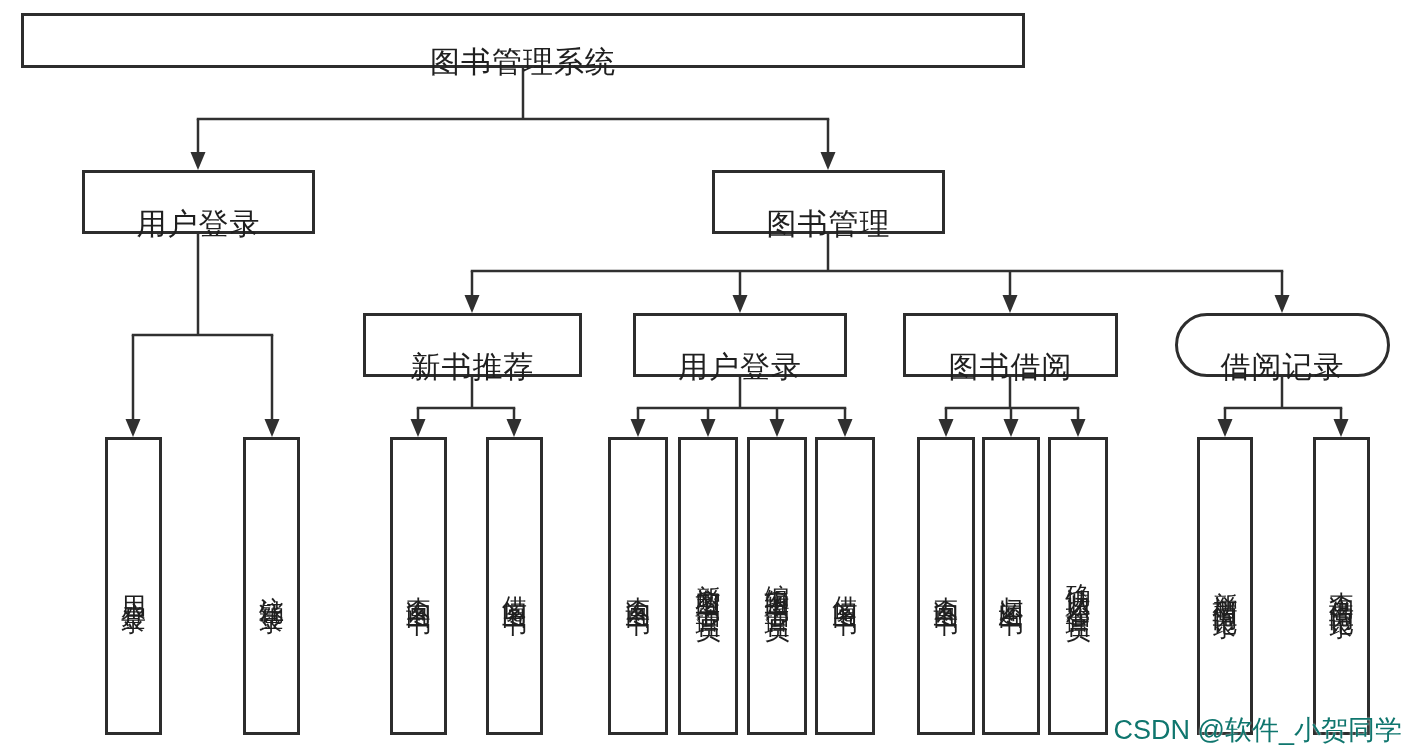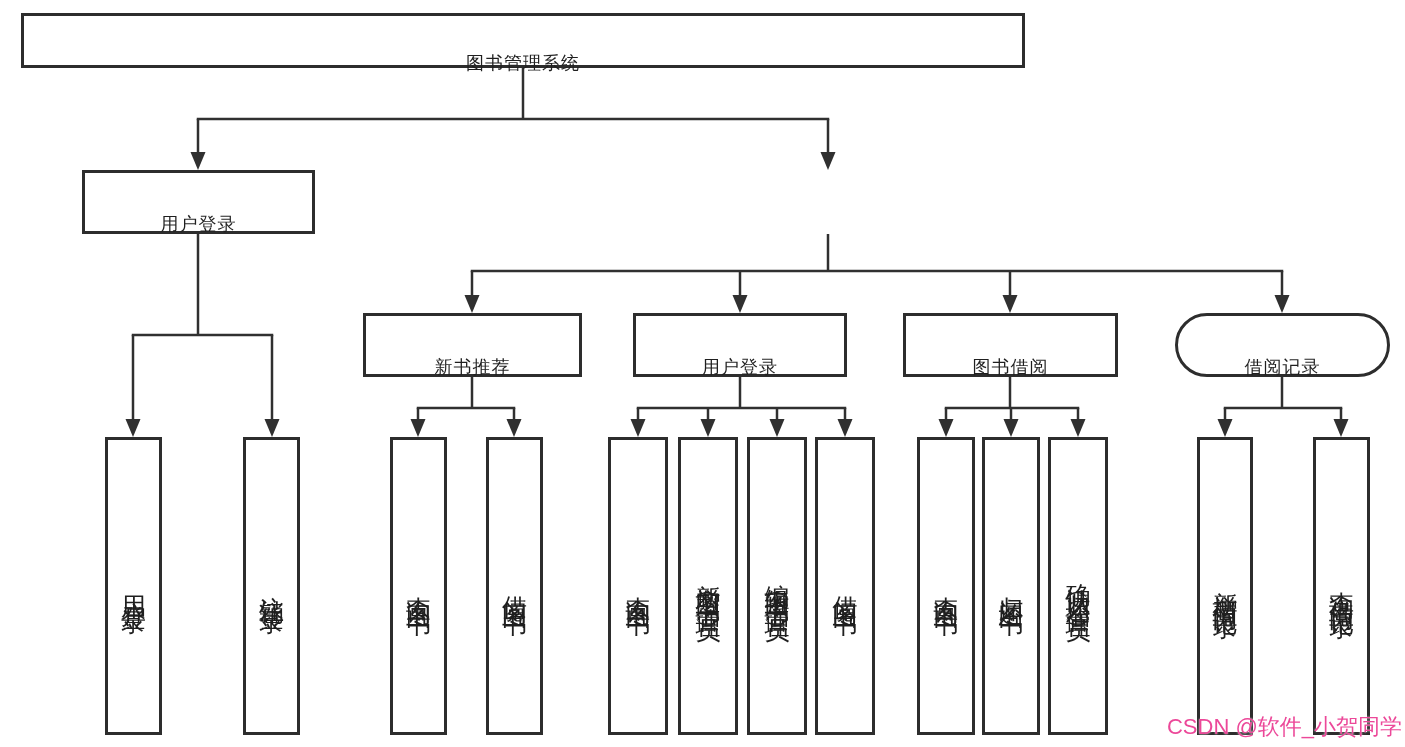--- a/index.html
+++ b/index.html
@@ -22,39 +22,39 @@
     box-sizing: border-box;
     background: #ffffff;
     border: 3px solid #2d2d2d;
     display: flex;
     align-items: center;
     justify-content: center;
     z-index: 2;
     color: #1f1f1f;
   }
   .node.lvl span {
-    font-size: 18px;
+    font-size: 30px;
     letter-spacing: 1px;
     white-space: nowrap;
     margin-top: 44px;
   }
   .node.leaf span {
     writing-mode: vertical-rl;
     text-orientation: mixed;
     font-size: 25px;
     letter-spacing: 5px;
     line-height: 1;
   }
   #watermark {
     position: absolute;
     right: 3px;
     top: 712px;
     z-index: 6;
-    font-size: 22px;
-    color: #ec4899;
+    font-size: 27px;
+    color: #0f766e;
     text-shadow: 0 0 2px #ffffff;
     white-space: nowrap;
   }
 </style>
 </head>
 <body>
 
 <div id="canvas">
 
   <svg id="wires" viewBox="0 0 1405 747" xmlns="http://www.w3.org/2000/svg">
@@ -112,20 +112,23 @@
       <polygon points="1333.5,419 1348.5,419 1341,437" fill="#303030"></polygon>
     </svg>
 
   <div class="node lvl" style="left:21px; top:13px; width:1004px; height:55px;">
     <span>图书管理系统</span>
   </div>
 
   <div class="node lvl" style="left:82px; top:170px; width:233px; height:64px;">
     <span>用户登录</span>
   </div>
+  <div class="node lvl" style="left:712px; top:170px; width:233px; height:64px;">
+    <span>图书管理</span>
+  </div>
 
   <div class="node lvl" style="left:363px; top:313px; width:219px; height:64px;align-items:center;">
     <span>新书推荐</span>
   </div>
   <div class="node lvl" style="left:633px; top:313px; width:214px; height:64px;">
     <span>用户登录</span>
   </div>
   <div class="node lvl" style="left:903px; top:313px; width:215px; height:64px;">
     <span>图书借阅</span>
   </div>

